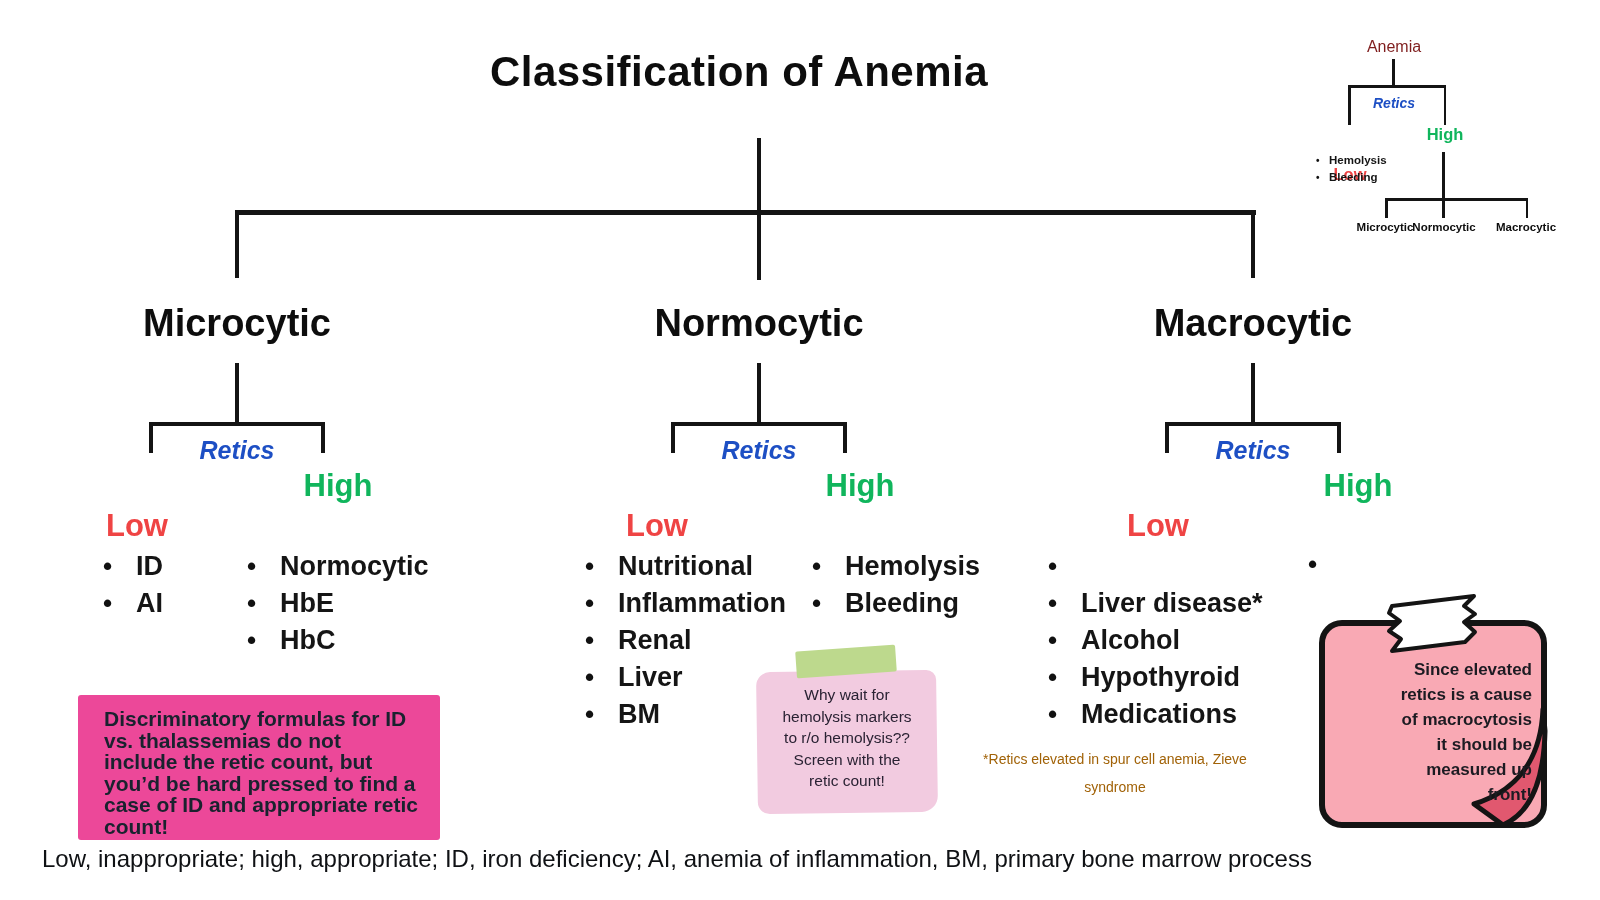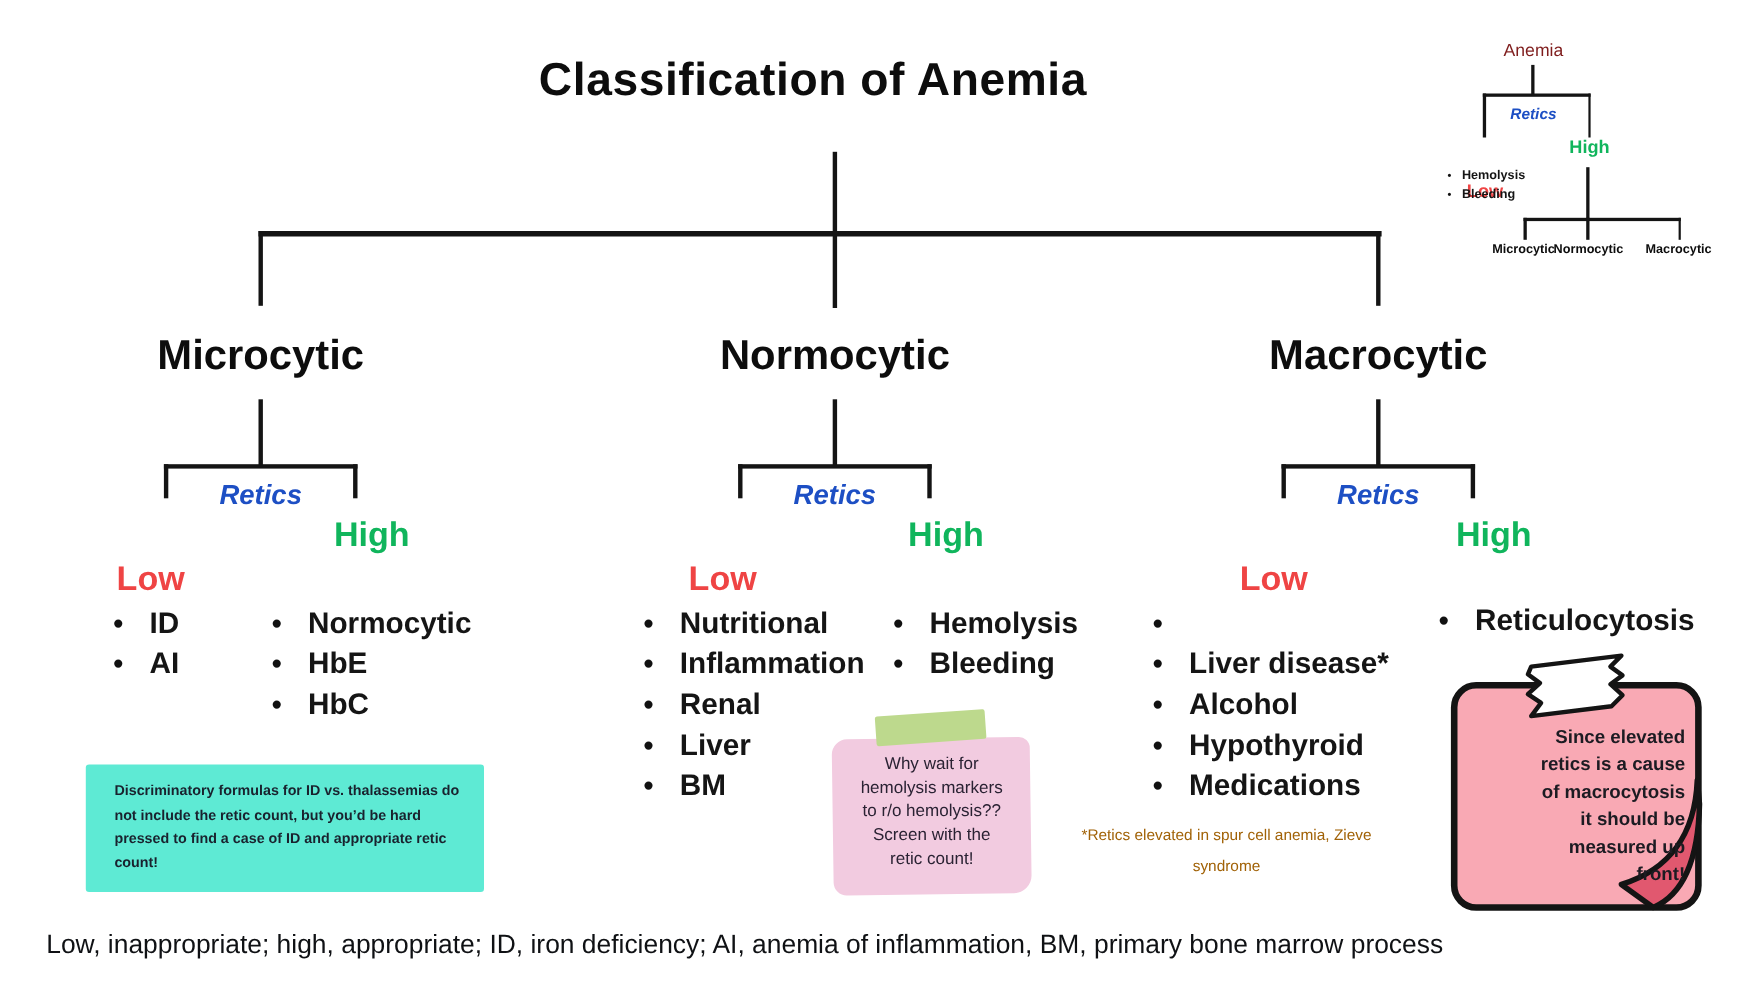--- a/index.html
+++ b/index.html
@@ -27,23 +27,23 @@
     font-size:31px;font-weight:bold;
   }
   .low{color:#ef4444;margin-top:40px;}
   .high{color:#10b55c;}
   .blist{position:absolute;}
   .li-row{display:flex;align-items:baseline;height:37px;}
   .li-dot{width:33px;font-size:26px;font-weight:bold;color:#111;}
   .li-text{font-size:27px;font-weight:bold;color:#151515;white-space:nowrap;}
   .note-box{
     position:absolute;left:78px;top:695px;width:316px;
-    background:#5eead4;border-radius:3px;
-    padding:13px 20px 17px 26px;
-    font-size:13px;font-weight:bold;line-height:21.5px;color:#19222e;
+    background:#ec4899;border-radius:3px;
+    padding:13px 20px 3px 26px;
+    font-size:21px;font-weight:bold;line-height:21.5px;color:#19222e;
   }
   .sticky{
     position:absolute;left:757px;top:671px;width:180px;height:142px;
     background:#f2cbe0;border-radius:14px 10px 16px 12px;
     transform:rotate(-.8deg);
   }
   .sticky-text{
     position:absolute;left:751px;top:684px;width:192px;text-align:center;
     font-size:15.5px;font-weight:normal;line-height:21.5px;color:#2a2233;
     white-space:pre-line;
@@ -199,21 +199,20 @@
       <span class="li-text">Hypothyroid</span>
     </div>
     <div class="li-row">
       <span class="li-dot">•</span>
       <span class="li-text">Medications</span>
     </div>
   </div>
 <div class="blist" style="left:1308px;top:549px;">
     <div class="li-row">
       <span class="li-dot">•</span>
-      <span class="li-text">Reticulocytosis</span>
     </div>
   </div>
 <div class="footnote">*Retics elevated in spur cell anemia, Zieve syndrome</div>
 
 <svg class="abs" style="left:1312px;top:593px;" width="240" height="242" viewBox="0 0 240 242">
   <rect x="10" y="30" width="222" height="202" rx="20" fill="#f9a9b4" stroke="#141414" stroke-width="6"></rect>
   <path d="M 231,116 C 229,166 205,198 162,211 L 191,232 C 221,219 232,184 233,138 Z" fill="#e1586f" stroke="#141414" stroke-width="5" stroke-linejoin="round"></path>
   <path d="M 80,13 L 162,3 L 152,13 L 163,21 L 152,29 L 163,39 L 153,49 L 80,58 L 89,46 L 77,38 L 88,28 L 77,20 Z" fill="#ffffff" stroke="#141414" stroke-width="4" stroke-linejoin="round"></path>
 </svg>
 <div class="drawn-note-text">Since elevated

